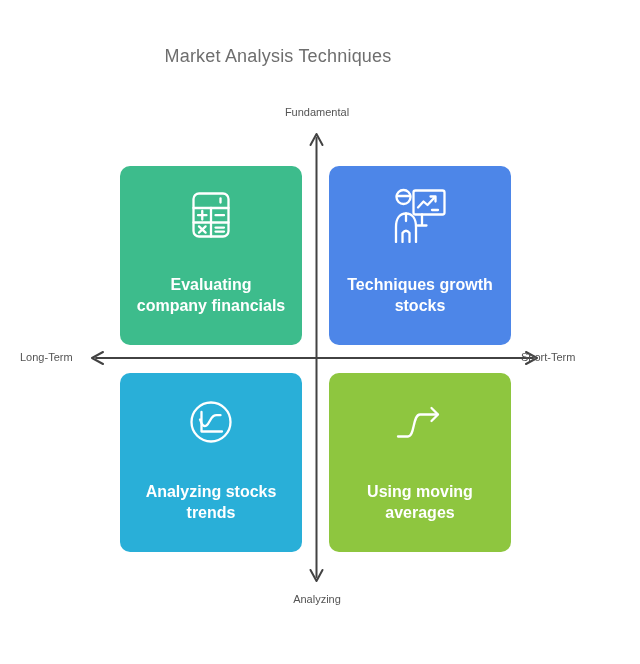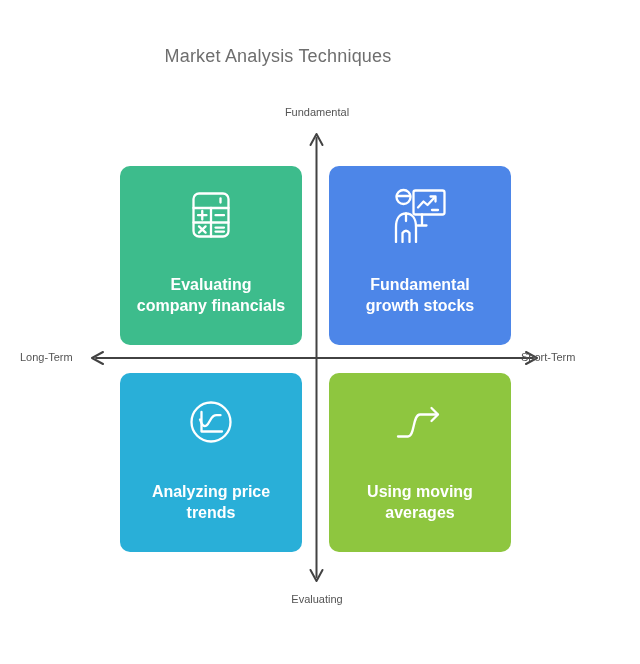--- a/index.html
+++ b/index.html
@@ -66,21 +66,21 @@
   <svg class="axes-svg" width="640" height="664" viewBox="0 0 640 664" aria-hidden="true">
     <path d="M316.5,138 V577"></path>
     <path d="M310.5,145 L316.5,134 L322.5,145"></path>
     <path d="M310.5,570 L316.5,581 L322.5,570"></path>
     <path d="M96,358 H533"></path>
     <path d="M103,352 L92,358 L103,364"></path>
     <path d="M526,352 L537,358 L526,364"></path>
   </svg>
 
   <div class="axis-label top">Fundamental</div>
-  <div class="axis-label bottom">Evaluating</div>
+  <div class="axis-label bottom">Analyzing</div>
   <div class="axis-label left">Long-Term</div>
   <div class="axis-label right">Short-Term</div>
 
   <div class="quad q-tl" style="background: rgb(61, 188, 140);">
     <div class="icon-slot">
       <svg width="38" height="46" viewBox="0 0 38 46">
         <rect x="1.5" y="1.5" width="35" height="43" rx="5.5"></rect>
         <path d="M1.5,16 H36.5"></path>
         <path d="M28.5,6.5 V10.5"></path>
         <path d="M19,16 V44.5"></path>
@@ -105,34 +105,34 @@
         <path d="M38,23 H44"></path>
         <path d="M28,27.5 V38 M23.5,38.5 H32.5"></path>
         <circle cx="9.5" cy="10" r="7"></circle>
         <path d="M2.8,9 H16.2"></path>
         <path d="M12,26.5 V34"></path>
         <path d="M2,55 V40 C2,31 6,26.5 12,26.5 C18,26.5 22,31 22,40 V55"></path>
         <path d="M8.5,55 V46 Q12,41.5 15.5,46 V55"></path>
       </svg>
     </div>
     <div class="label-wrap">
-      <div class="label">Fundamental growth stocks</div>
+      <div class="label">Techniques growth stocks</div>
     </div>
   </div>
 
   <div class="quad q-bl" style="background: rgb(41, 175, 216);">
     <div class="icon-slot">
       <svg width="44" height="44" viewBox="0 0 44 44">
         <circle cx="22" cy="22" r="19.5"></circle>
         <path d="M12.5,12 V31.5 H33"></path>
         <path d="M11,19.5 C13,25.5 15,27 17.5,25.5 C20,24 21,18.5 24.5,16 Q25.8,15.2 27.5,15.2 L31.5,15.2"></path>
       </svg>
     </div>
     <div class="label-wrap">
-      <div class="label">Analyzing price trends</div>
+      <div class="label">Analyzing stocks trends</div>
     </div>
   </div>
 
   <div class="quad q-br" style="background: rgb(142, 198, 63);">
     <div class="icon-slot">
       <svg width="48" height="34" viewBox="0 0 48 34">
         <path d="M2,31.5 H12 C19,31.5 16.5,9.5 24,9.5 H41.5"></path>
         <path d="M35.5,3 L42,9.5 L35.5,16"></path>
       </svg>
     </div>

